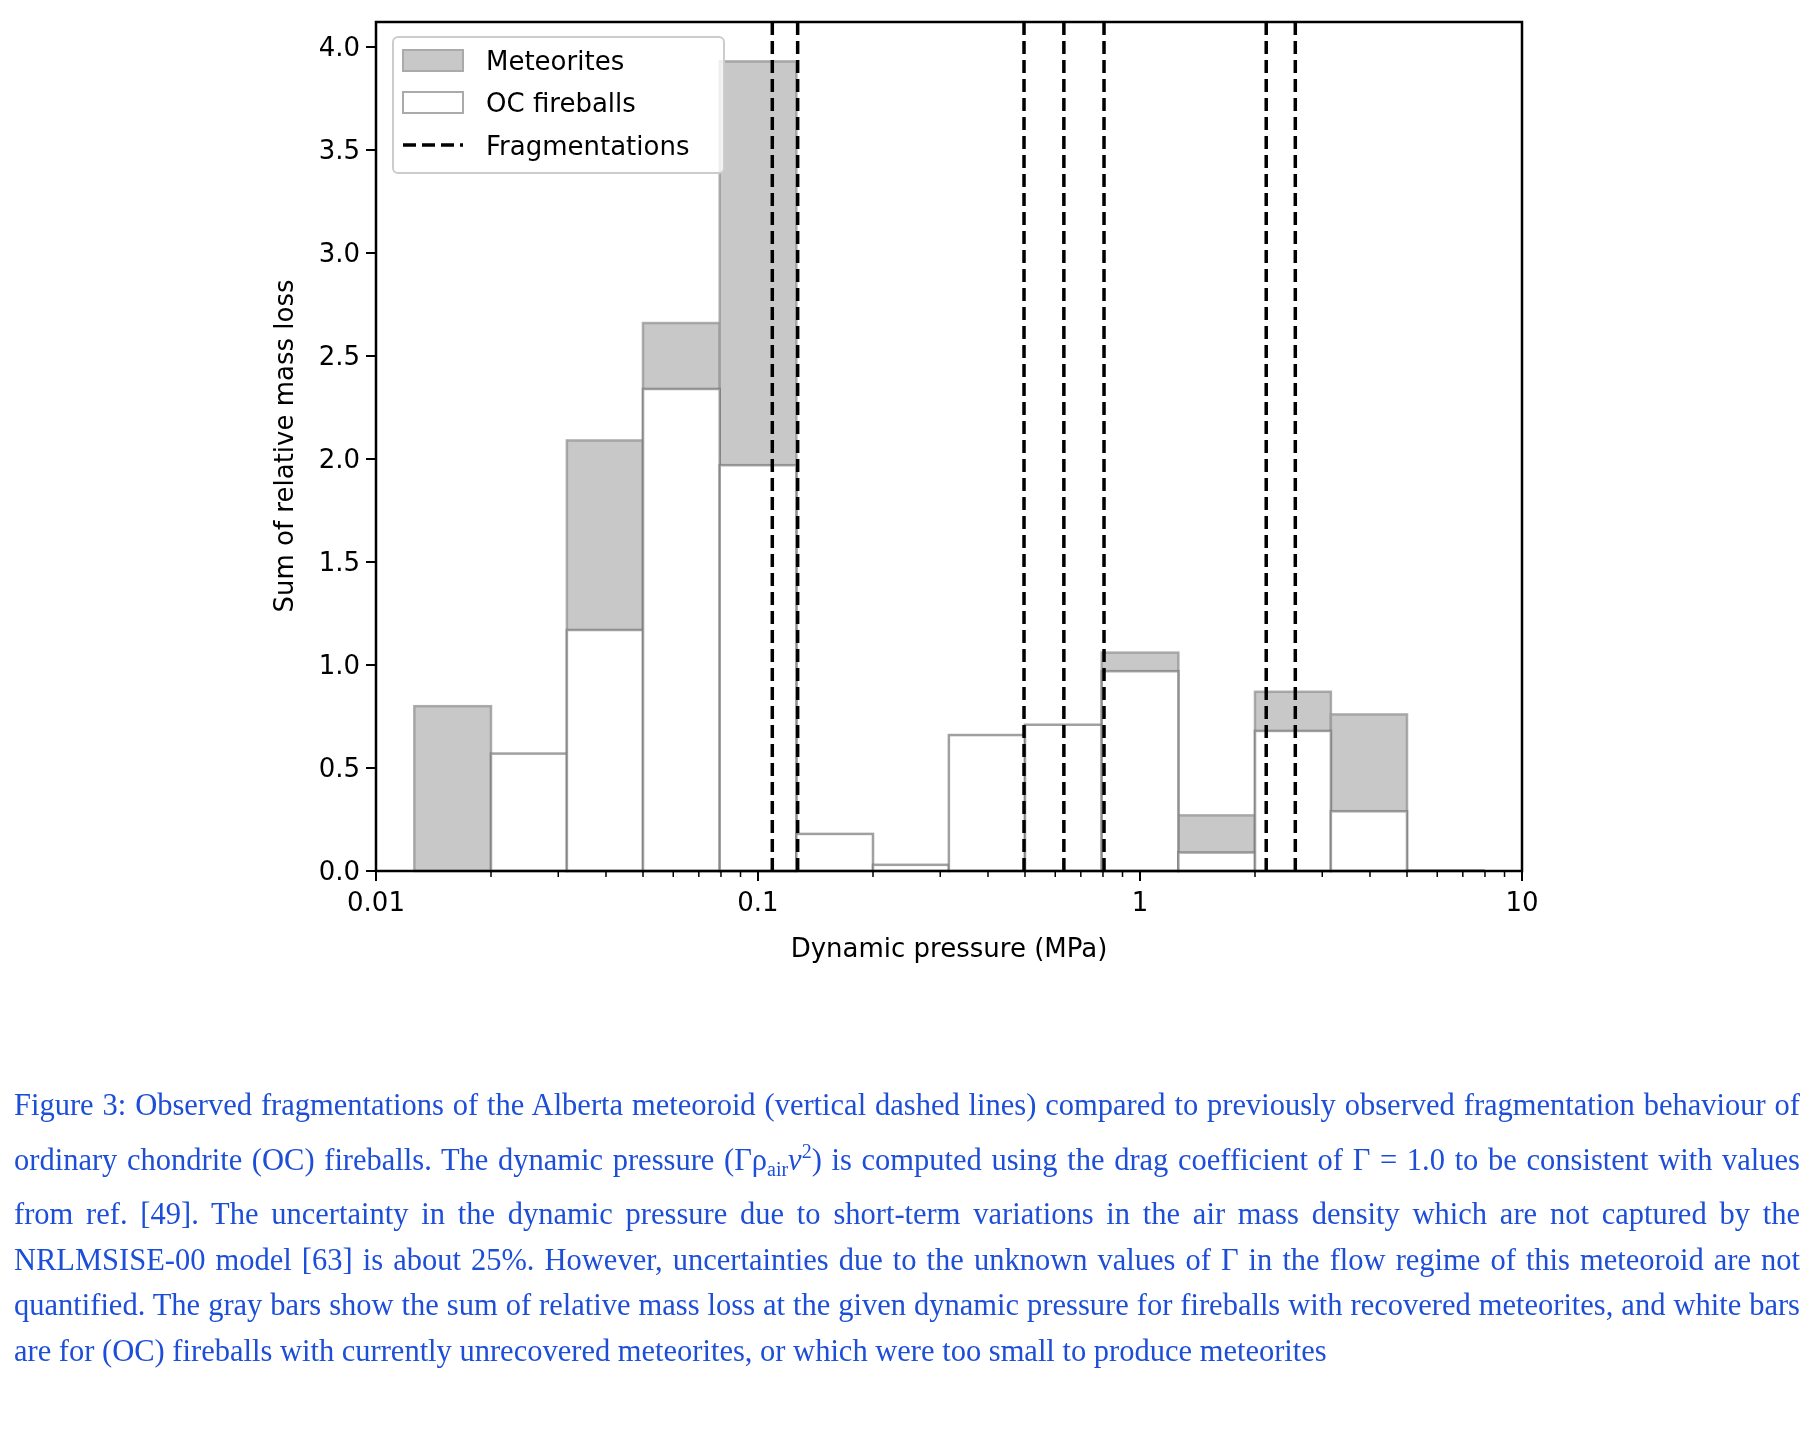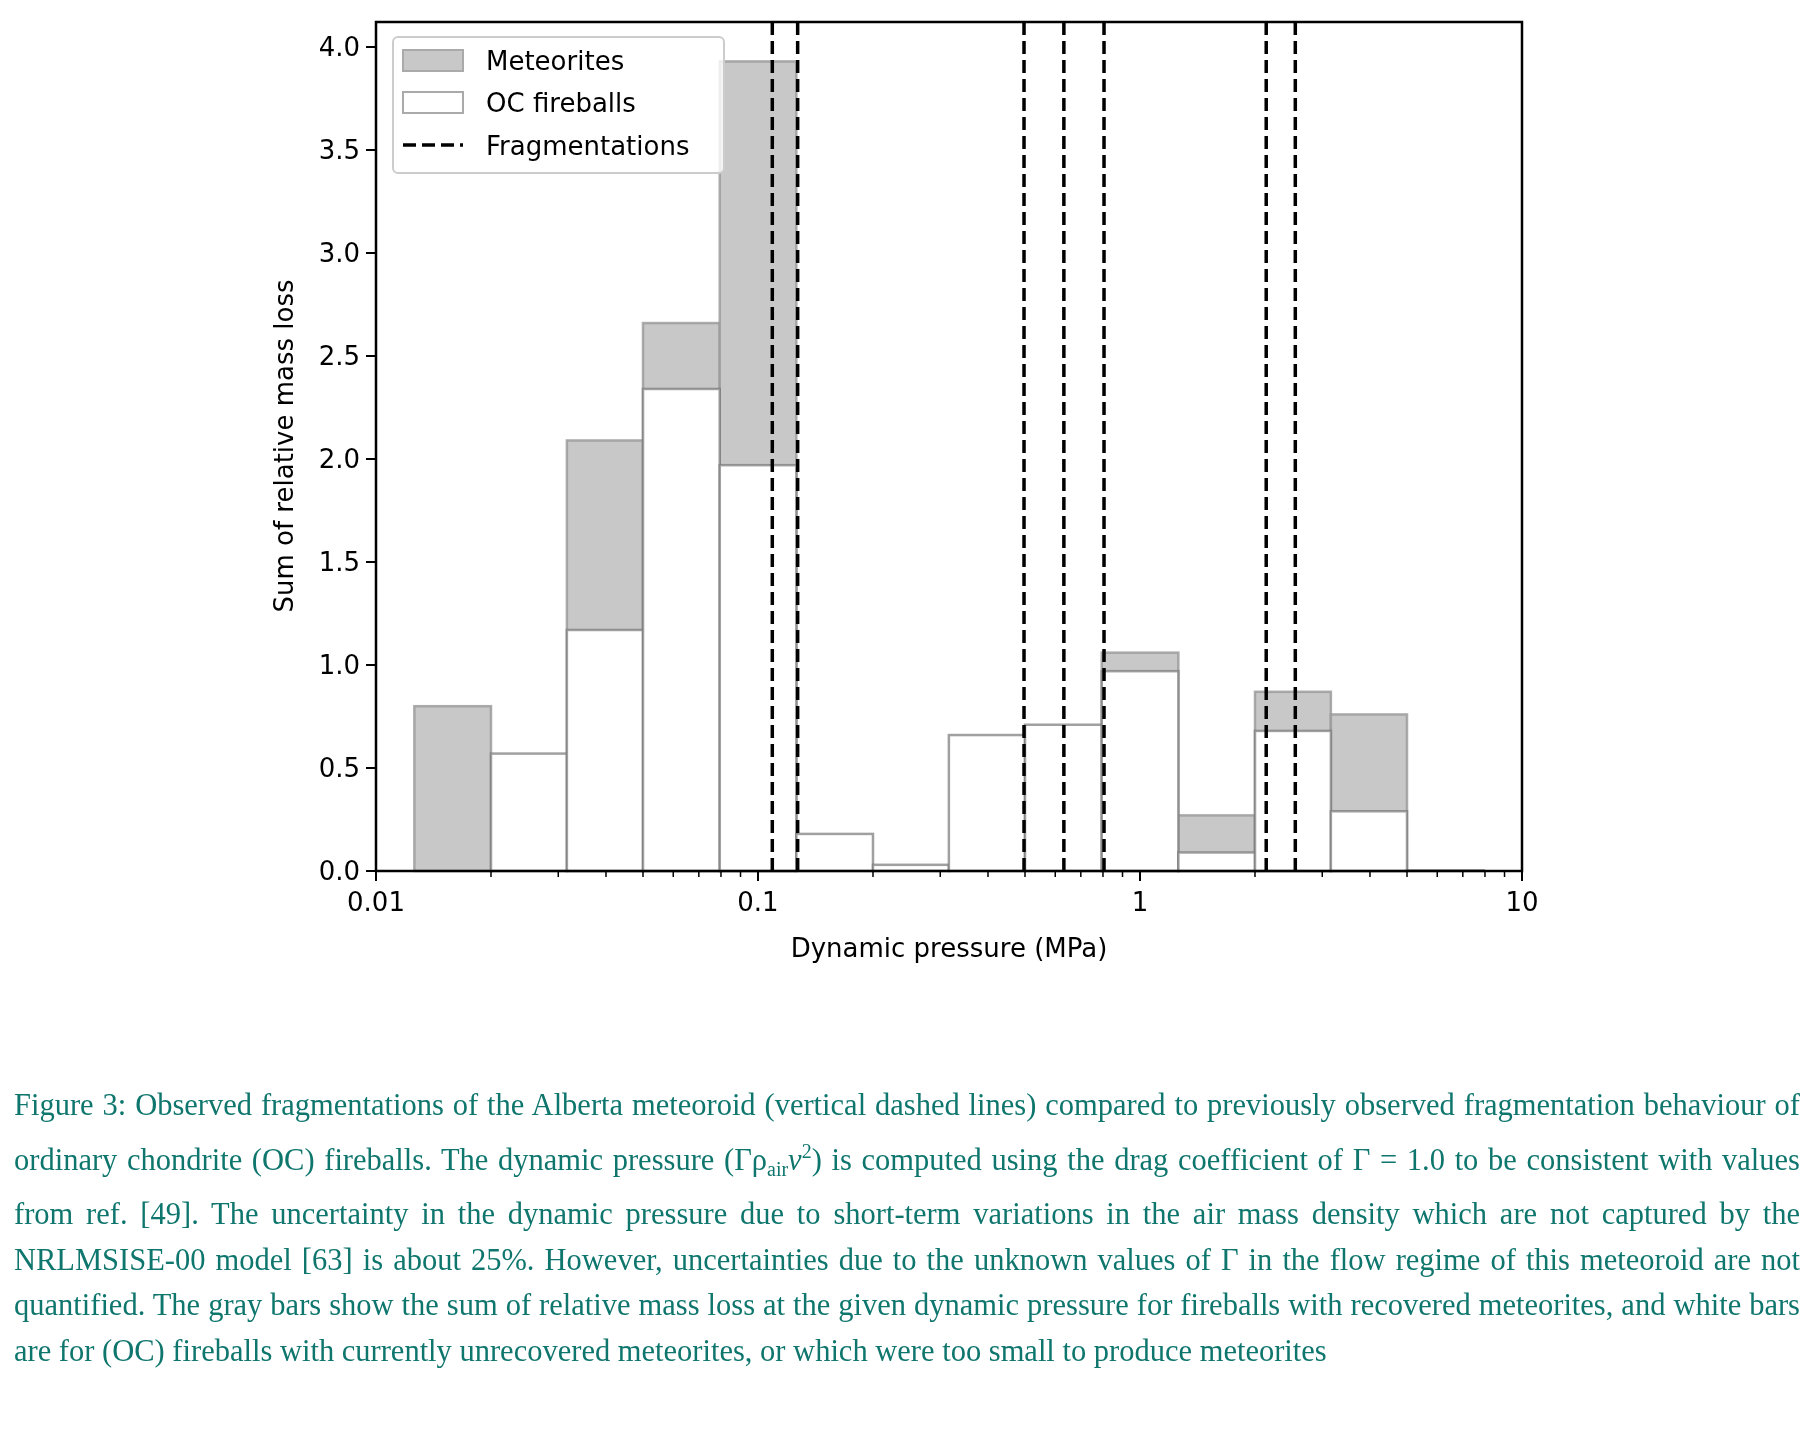--- a/index.html
+++ b/index.html
@@ -5,21 +5,21 @@
   html, body { margin: 0; padding: 0; background: #ffffff; }
   body { width: 1812px; height: 1454px; position: relative; overflow: hidden; }
   #figure { position: absolute; left: 0; top: 0; width: 1812px; height: 1000px; }
   #figure svg { display: block; }
   .tick-label { font-family: "DejaVu Sans", sans-serif; font-size: 26px; fill: #000; }
   .axis-label { font-family: "DejaVu Sans", sans-serif; font-size: 26px; fill: #000; }
   .legend-text { font-family: "DejaVu Sans", sans-serif; font-size: 26px; fill: #000; }
   #caption {
     position: absolute; left: 14px; top: 1083px; width: 1786px;
     font-family: "Liberation Serif", "DejaVu Serif", serif;
-    font-size: 30.5px; line-height: 45.5px; color: #0f766e;
+    font-size: 30.5px; line-height: 45.5px; color: #1d4ed8;
     text-align: justify; text-align-last: left;
   }
   #caption .sub { font-size: 20px; vertical-align: -6px; }
   #caption .sup { font-size: 20px; vertical-align: 12px; }
 </style>
 </head>
 <body>
 
 <div id="figure">
   <svg id="chart-svg" width="1812" height="1000" viewBox="0 0 1812 1000" xmlns="http://www.w3.org/2000/svg">

